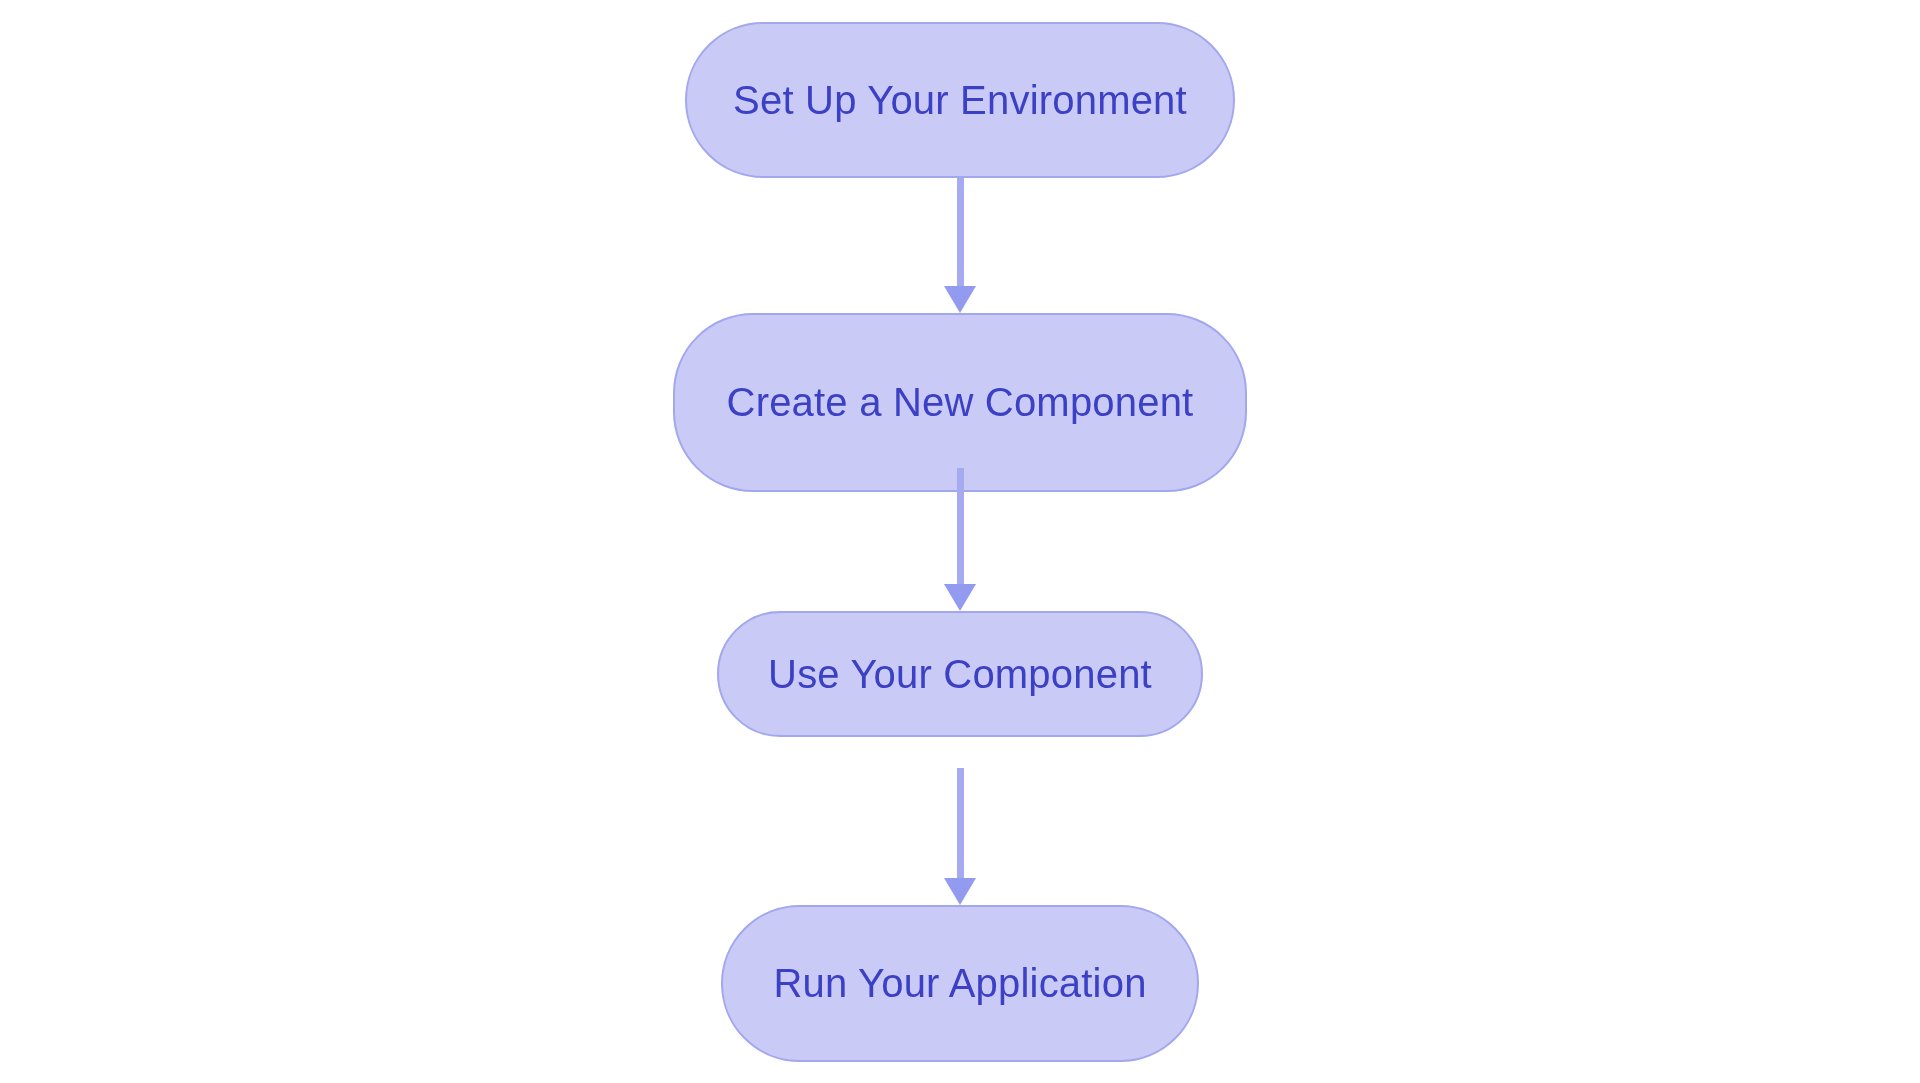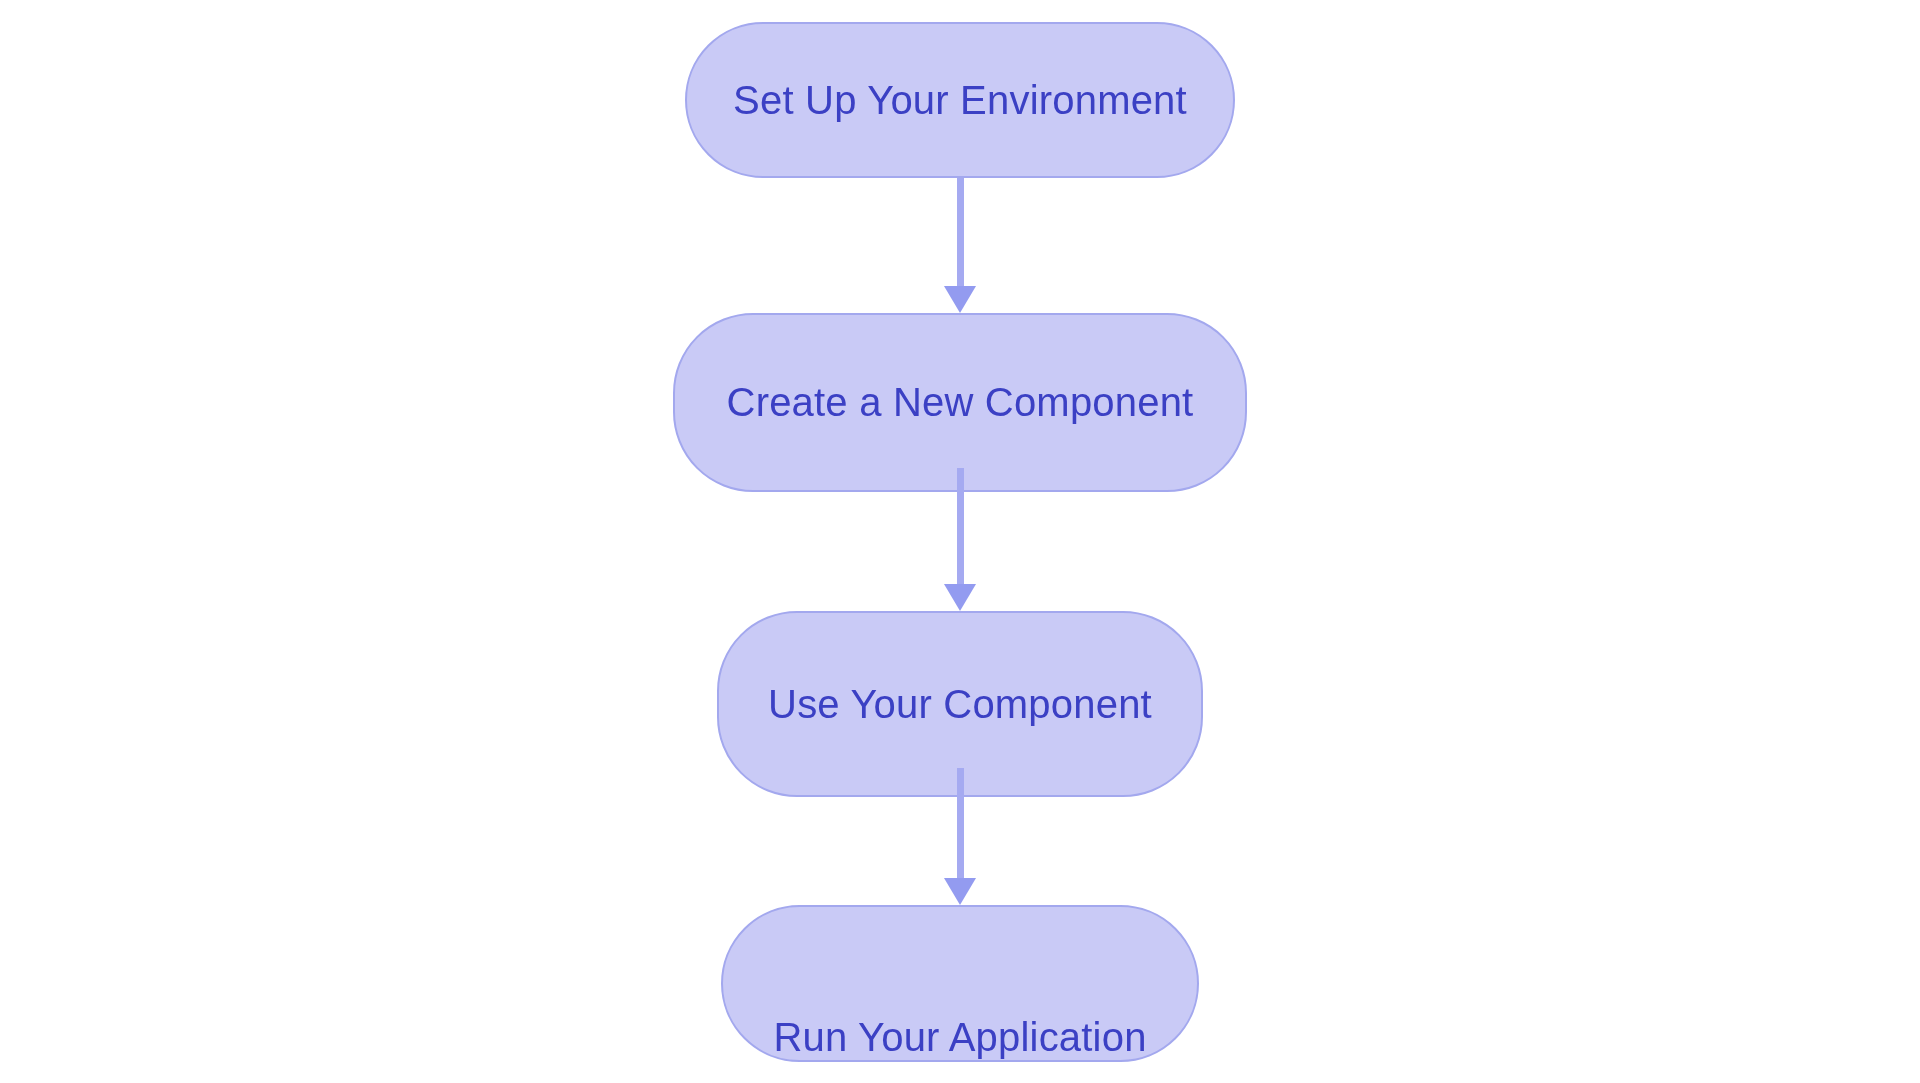--- a/index.html
+++ b/index.html
@@ -33,22 +33,22 @@
   }
   .node-label {
     font-size: 40px;
     font-weight: 400;
     color: var(--node-text);
     letter-spacing: 0.2px;
     white-space: nowrap;
   }
   .node-1 { left: 685px; top: 22px;  width: 550px; height: 156px; }
   .node-2 { left: 673px; top: 313px; width: 574px; height: 179px; }
-  .node-3 { left: 717px; top: 611px; width: 486px; height: 186px; }
-  .node-4 { left: 721px; top: 905px; width: 478px; height: 157px; align-items: flex-end; }
+  .node-3 { left: 717px; top: 611px; width: 486px; height: 126px; }
+  .node-4 { left: 721px; top: 905px; width: 478px; height: 157px; }
 
   .connector {
     position: absolute;
     left: 944px;
     width: 32px;
     display: flex;
     flex-direction: column;
     align-items: center;
   }
   .connector-1 { top: 178px; height: 135px; }

